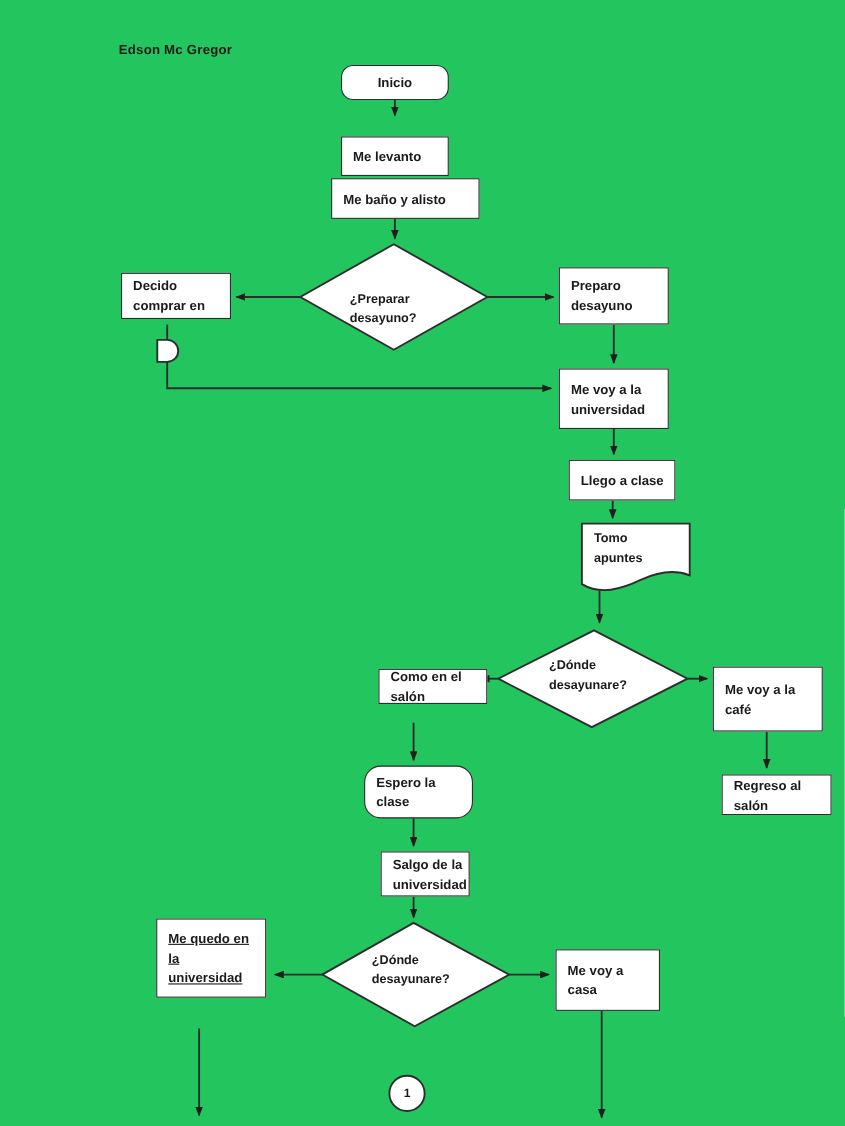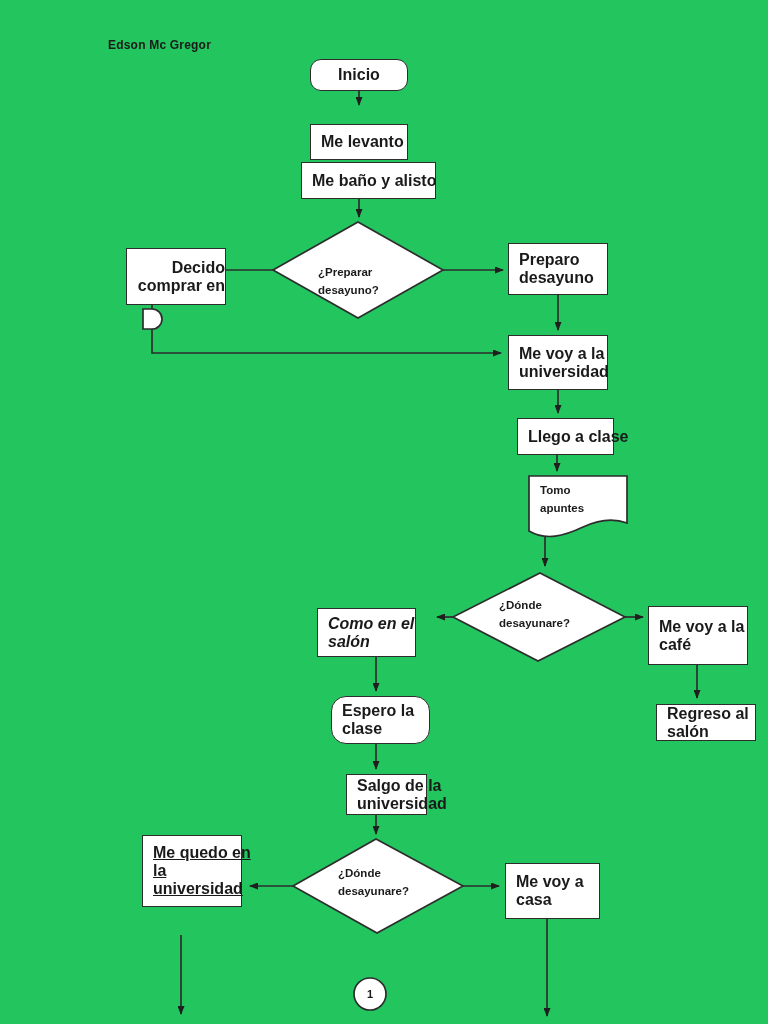--- a/index.html
+++ b/index.html
@@ -26,21 +26,21 @@
   }
   .node {
     position: absolute;
     box-sizing: border-box;
     border: 1.7px solid #2d2d2d;
     background: #ffffff;
     display: flex;
     flex-direction: column;
     justify-content: center;
     padding-left: 10px;
-    font-size: 16px;
+    font-size: 12px;
     font-weight: bold;
     line-height: 18px;
     color: #1a1a1a;
   }
   .terminator {
     border-radius: 11px;
     padding-left: 0;
     align-items: center;
     text-align: center;
   }
@@ -117,40 +117,40 @@
   </div>
 
   <div class="node" style="left:310px; top:108px; width:98px; height:36px;margin-top:16px;">
     <div class="ln">Me levanto</div>
   </div>
 
   <div class="node" style="left:301px; top:162px; width:135px; height:37px;">
     <div class="ln">Me baño y alisto</div>
   </div>
 
-  <div class="node" style="left:126px; top:248px; width:100px; height:57px;text-align:right;">
+  <div class="node" style="left:110px; top:248px; width:100px; height:42px;">
     <div class="ln">Decido</div>
     <div class="ln">comprar en</div>
   </div>
 
   <div class="node" style="left:508px; top:243px; width:100px; height:52px;">
     <div class="ln">Preparo</div>
     <div class="ln">desayuno</div>
   </div>
 
   <div class="node" style="left:508px; top:335px; width:100px; height:55px;">
     <div class="ln">Me voy a la</div>
     <div class="ln">universidad</div>
   </div>
 
   <div class="node" style="left:517px; top:418px; width:97px; height:37px;">
     <div class="ln">Llego a clase</div>
   </div>
 
-  <div class="node" style="left:317px; top:608px; width:99px; height:49px;font-style:italic;">
+  <div class="node" style="left:344px; top:608px; width:99px; height:32px;">
     <div class="ln">Como en el</div>
     <div class="ln">salón</div>
   </div>
 
   <div class="node" style="left:648px; top:606px; width:100px; height:59px;">
     <div class="ln">Me voy a la</div>
     <div class="ln">café</div>
   </div>
 
   <div class="node" style="left:656px; top:704px; width:100px; height:37px;">

